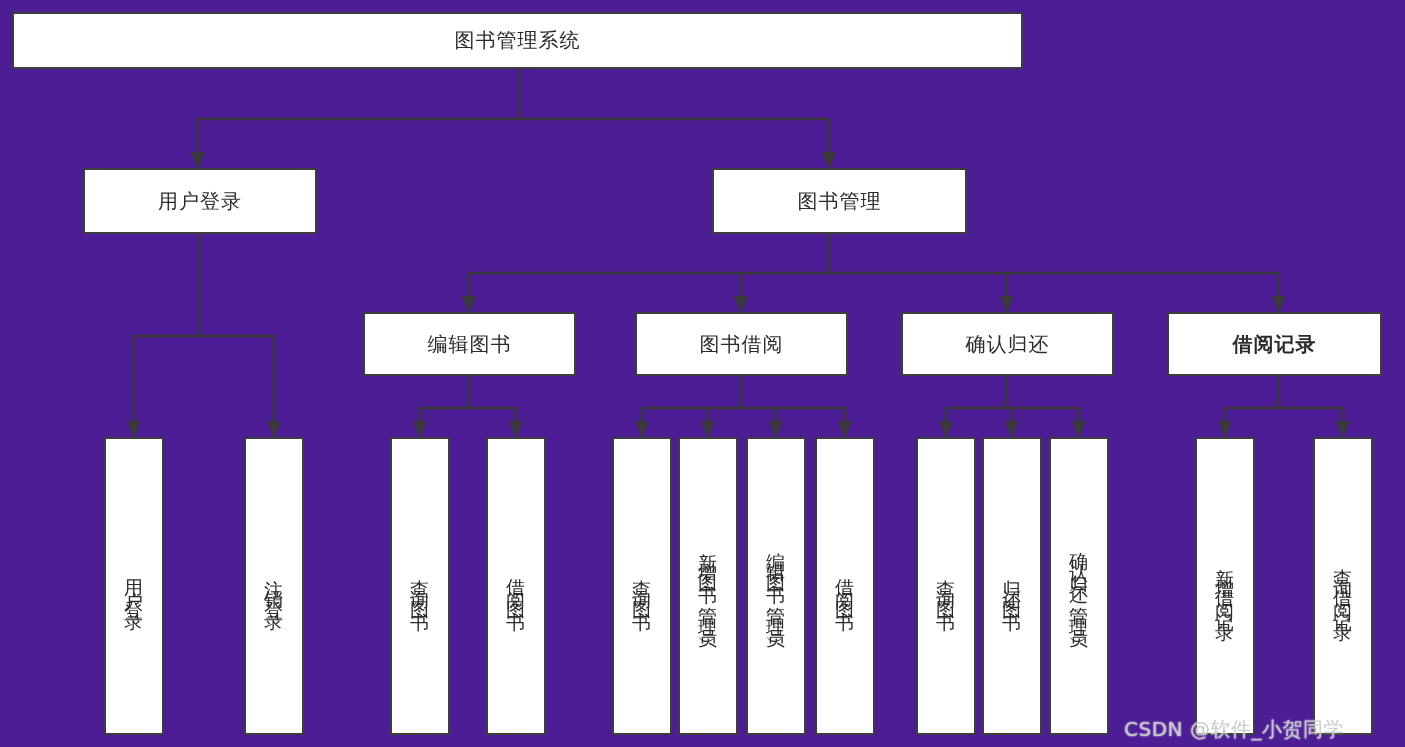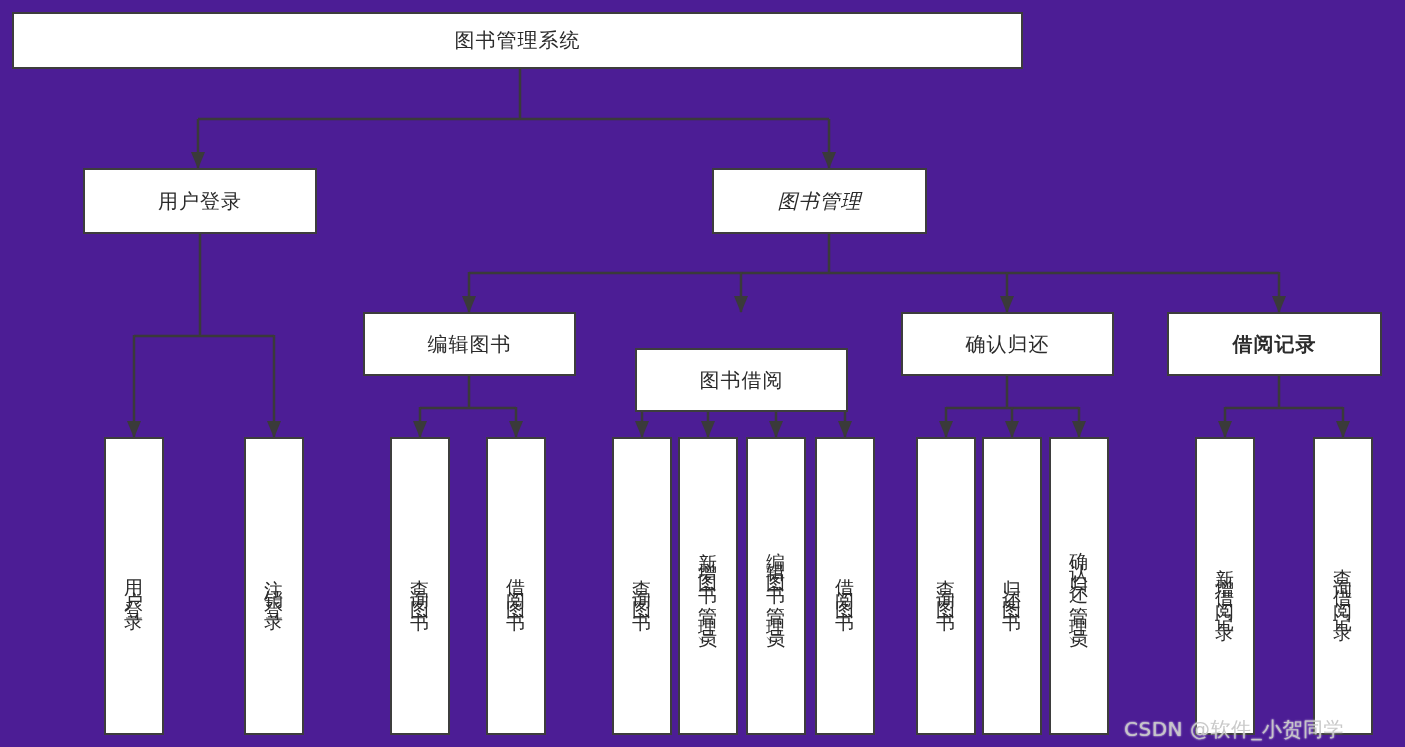--- a/index.html
+++ b/index.html
@@ -104,24 +104,24 @@
       <path d="M1012,407 V437" marker-end="url(#arrow)"></path>
       <path d="M1079,407 V437" marker-end="url(#arrow)"></path>
       <path d="M1225,407 V437" marker-end="url(#arrow)"></path>
       <path d="M1343,407 V437" marker-end="url(#arrow)"></path>
     </g>
   </svg>
 
   <div class="box hbox" style="left:12px; top:12px; width:1011px; height:57px;">图书管理系统</div>
 
   <div class="box hbox" style="left:83px; top:168px; width:234px; height:66px;">用户登录</div>
-  <div class="box hbox" style="left:712px; top:168px; width:215px; height:66px;font-style:italic;">图书管理</div>
+  <div class="box hbox" style="left:712px; top:168px; width:255px; height:66px;">图书管理</div>
 
   <div class="box hbox" style="left:363px; top:312px; width:213px; height:64px;">编辑图书</div>
-  <div class="box hbox" style="left:635px; top:312px; width:213px; height:64px;margin-top:36px;">图书借阅</div>
+  <div class="box hbox" style="left:635px; top:312px; width:213px; height:64px;">图书借阅</div>
   <div class="box hbox" style="left:901px; top:312px; width:213px; height:64px;">确认归还</div>
   <div class="box hbox" style="left:1167px; top:312px; width:215px; height:64px;font-weight:bold;">借阅记录</div>
 
   <div class="box leaf" style="left:104px;">
     <span class="vtext">用户登录</span>
   </div>
   <div class="box leaf" style="left:244px;">
     <span class="vtext">注销登录</span>
   </div>
 

